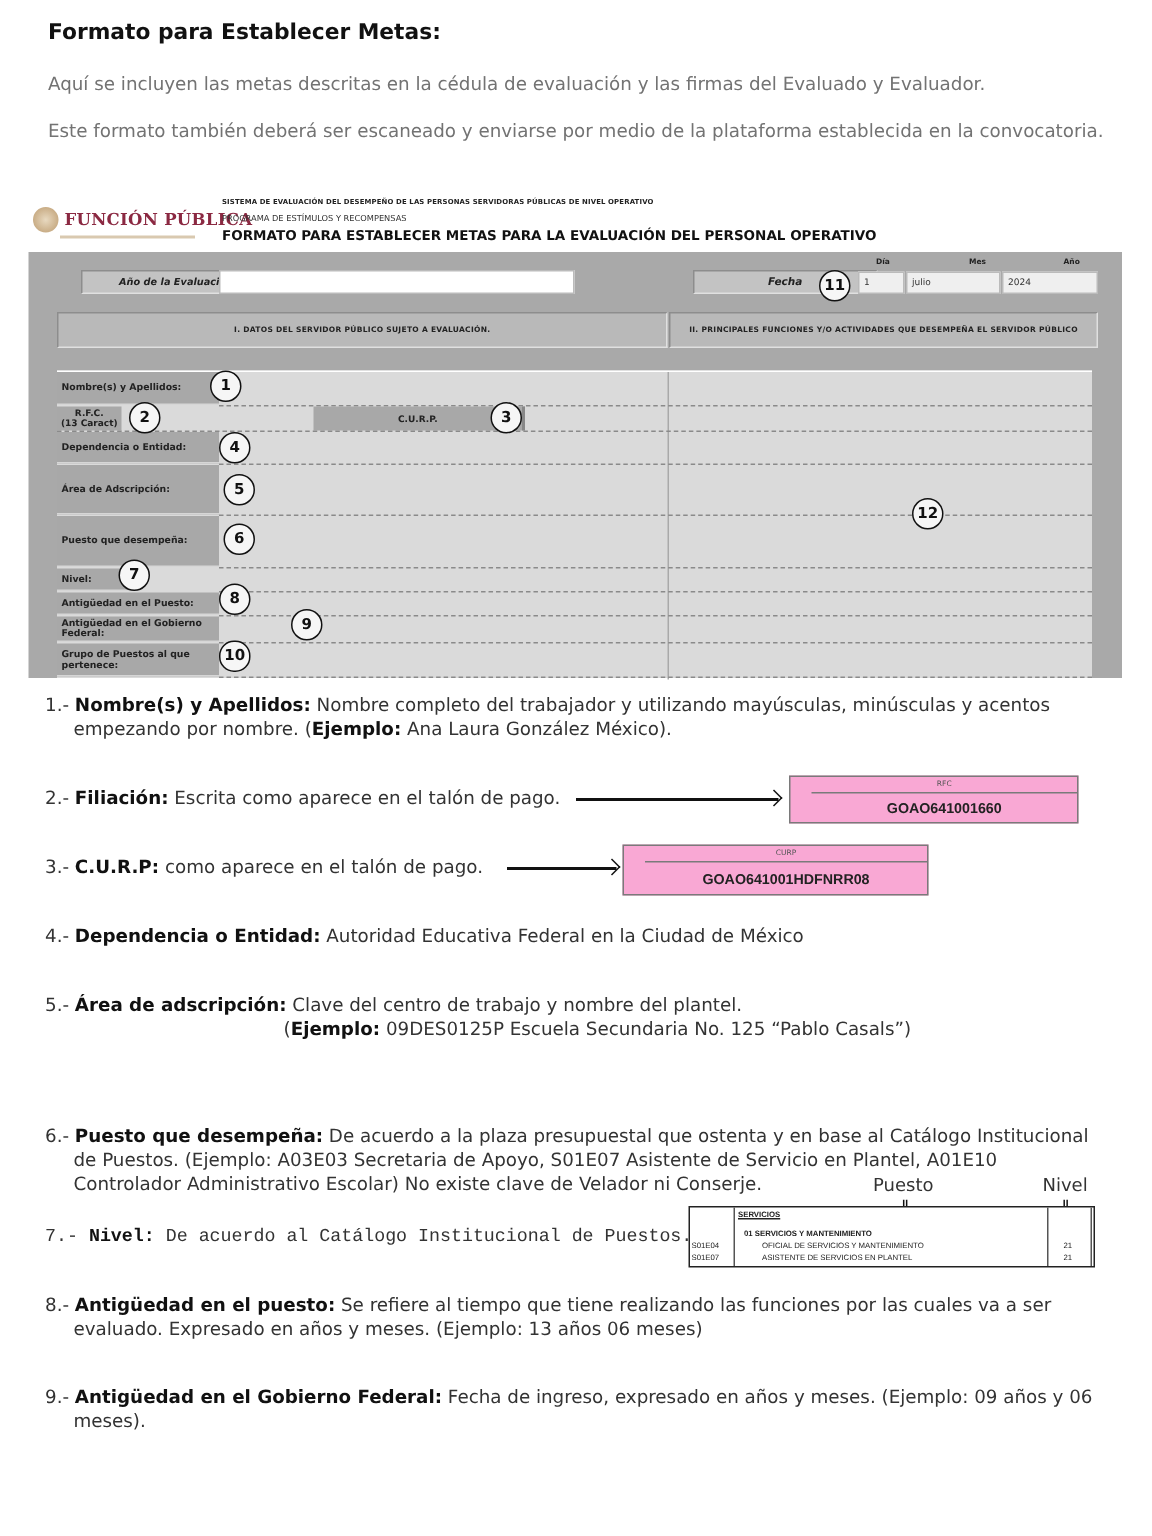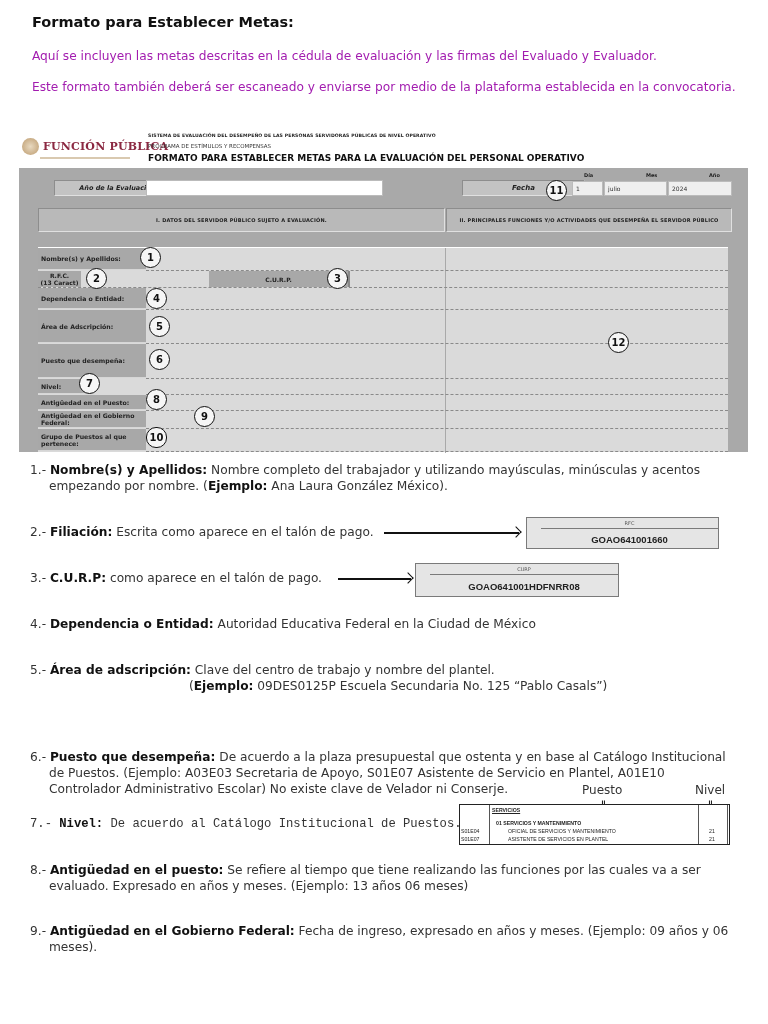--- a/index.html
+++ b/index.html
@@ -1,20 +1,20 @@
 <!DOCTYPE html>
 <html><head>
 <meta charset="utf-8">
 <style>
   * { box-sizing: border-box; margin: 0; padding: 0; }
   html, body { width: 768px; height: 1024px; background: #ffffff; overflow: hidden; }
   body { font-family: "DejaVu Sans", sans-serif; color: #222; position: relative; }
 
   .heading { position: absolute; left: 32px; top: 14px; font-size: 14.5px; font-weight: bold; color: #111; }
-  .para { position: absolute; left: 32px; width: 706px; font-size: 12.2px; line-height: 16px; color: #a21caf; text-align: justify; }
+  .para { position: absolute; left: 32px; width: 706px; font-size: 12.2px; line-height: 16px; color: #737373; text-align: justify; }
   .para.p1 { top: 48px; }
   .para.p2 { top: 79px; }
 
   
   .form-header { position: absolute; left: 18px; top: 130px; width: 730px; height: 38px; }
   .logo { position: absolute; left: 4px; top: 8px; display: flex; align-items: center; gap: 4px; }
   .logo-seal { width: 17px; height: 17px; border-radius: 50%; background: radial-gradient(circle, #e8d9c0 0%, #c9ad86 70%, #b89a70 100%); }
   .logo-text { font-family: "DejaVu Serif", serif; font-weight: bold; font-size: 11px; color: #8b2942; letter-spacing: 0.2px; }
   .logo-sub { position: absolute; left: 22px; top: 27px; width: 90px; height: 2px; background: #d9c9b0; }
   .hdr-line1 { position: absolute; left: 130px; top: 3px; font-size: 4.6px; font-weight: bold; color: #222; letter-spacing: 0.1px; }
@@ -37,21 +37,21 @@
 
   .callout { position: absolute; width: 21px; height: 21px; border-radius: 50%; border: 1.6px solid #111; background: #f6f6f6; font-size: 10px; font-weight: bold; color: #111; display: flex; align-items: center; justify-content: center; }
 
   
   .item { position: absolute; left: 30px; font-size: 12.2px; line-height: 16px; color: #333; }
   .item b { color: #111; }
   .item .cont { display: block; padding-left: 19px; }
   .arrow { position: absolute; height: 1.5px; background: #111; }
   .arrow::after { content: ""; position: absolute; right: -1px; top: -4px; width: 7px; height: 7px; border-right: 1.5px solid #111; border-top: 1.5px solid #111; transform: rotate(45deg); }
 
-  .green-box { position: absolute; background: #e5e5e5; border: 1px solid #7a7a7a; padding-left: 14px; }
+  .green-box { position: absolute; background: #f9a8d4; border: 1px solid #7a7a7a; padding-left: 14px; }
   .green-box .gb-title { height: 11px; border-bottom: 1px solid #7a7a7a; font-size: 5px; color: #555; display: flex; align-items: center; justify-content: center; }
   .green-box .gb-val { font-size: 9.5px; font-weight: bold; color: #222; display: flex; align-items: center; justify-content: center; font-family: "Liberation Sans", sans-serif; }
 
   .cat-label { position: absolute; font-size: 12px; color: #333; }
   .down-arrow { position: absolute; font-size: 13px; font-weight: bold; color: #111; line-height: 13px; }
   .catalog { position: absolute; left: 459px; top: 804px; width: 271px; height: 41px; border: 1px solid #222; background: #fff; font-family: "Liberation Sans", sans-serif; }
   .cat-vline { position: absolute; top: 0; width: 1px; height: 39px; background: #555; }
   .cat-txt { position: absolute; font-size: 5.2px; color: #222; white-space: nowrap; }
 </style>
 </head>

